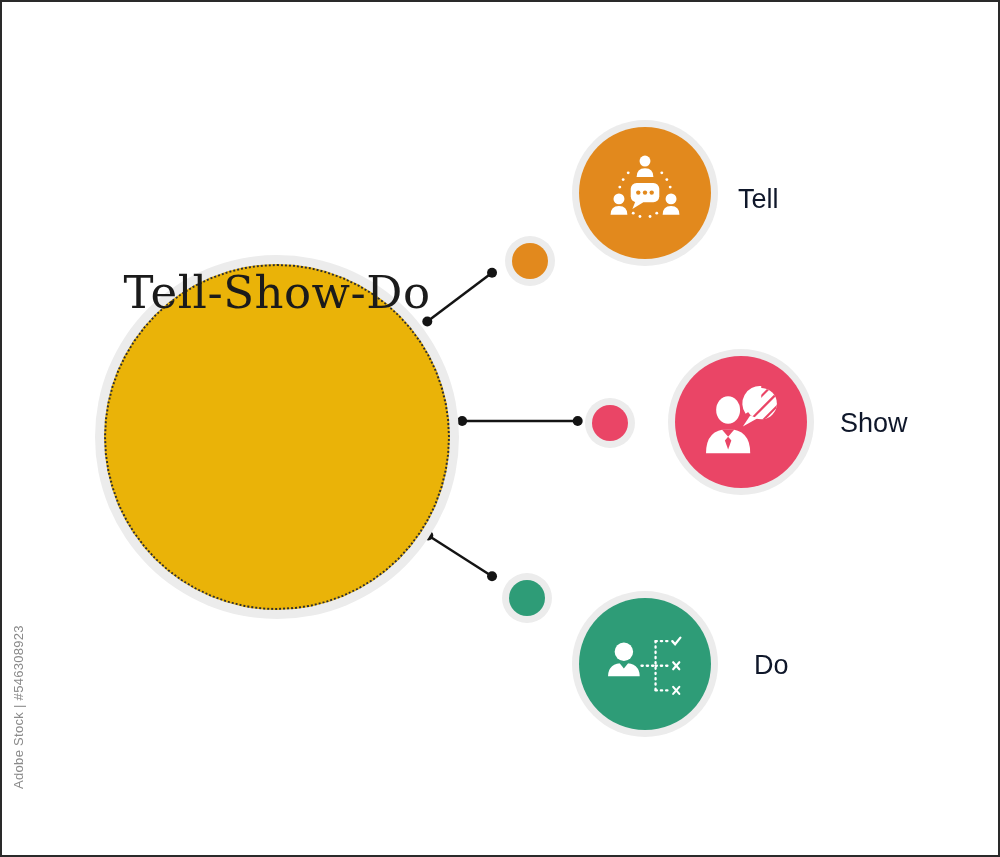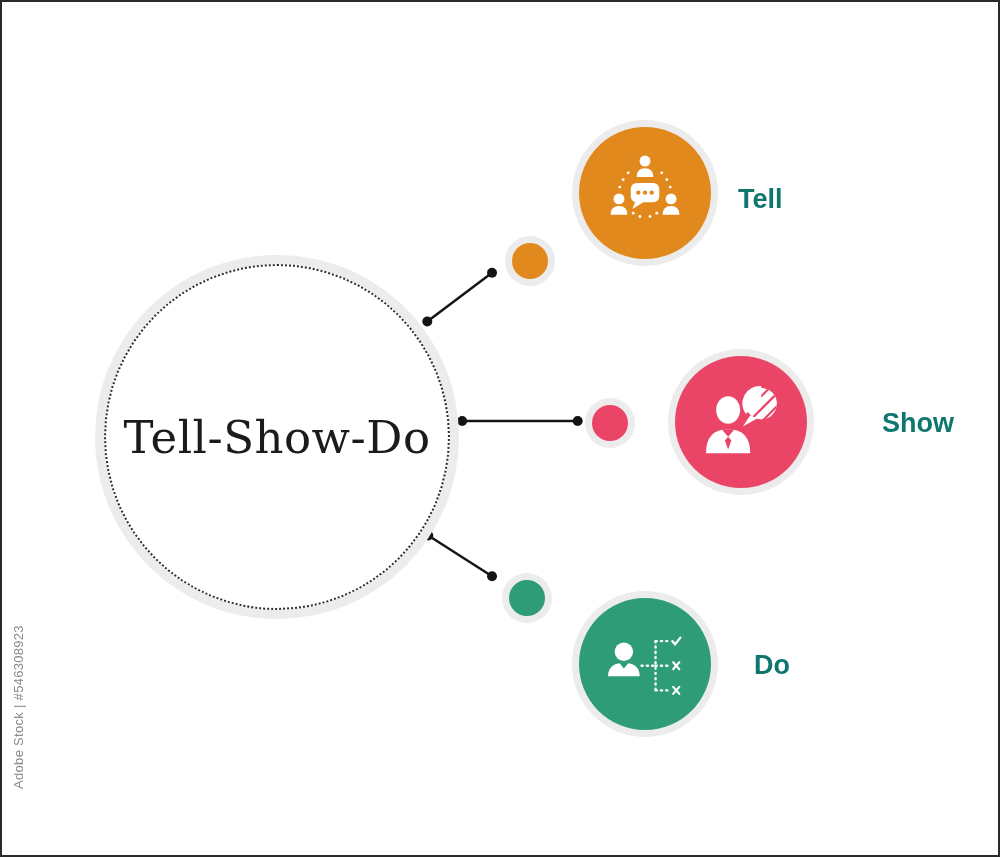--- a/index.html
+++ b/index.html
@@ -14,23 +14,23 @@
     position:absolute; left:16px; top:705px;
     transform:translate(-50%,-50%) rotate(-90deg);
     white-space:nowrap; font-size:13px; color:#8a8a8a; letter-spacing:.3px;
   }
   
   .main-outer{
     position:absolute; left:93px; top:253px; width:364px; height:364px;
     border-radius:50%; background:#ececec;
   }
   .main-inner{
-    position:absolute; inset:9px; border-radius:50%; background:#ffffff;
+    position:absolute; inset:9px; border-radius:50%; background:#eab308;
     border:2px dotted #2e2e2e;
-    display:flex; align-items:center; justify-content:center;
+    display:flex; justify-content:center;
   }
   .main-title{
     font-family:"DejaVu Serif","Liberation Serif",serif;
     font-size:45px; color:#1b1b1b; letter-spacing:.5px;
   }
   
   .connectors{ position:absolute; left:0; top:0; width:100%; height:100%; }
   .connectors line{ stroke:#141414; stroke-width:2.5; }
   .connectors circle{ fill:#141414; }
   
@@ -42,30 +42,30 @@
   
   .node-outer{
     position:absolute; width:146px; height:146px; border-radius:50%;
     background:#ececec; display:flex; align-items:center; justify-content:center;
   }
   .node-inner{
     width:132px; height:132px; border-radius:50%;
     display:flex; align-items:center; justify-content:center;
   }
   .node-label{
-    position:absolute; font-weight:bold; font-size:27px; color:#0f766e;
+    position:absolute; font-weight:normal; font-size:27px; color:#0f172a;
   }
   .pos-tell-node{ left:570px; top:118px; }
   .pos-show-node{ left:666px; top:347px; }
   .pos-do-node  { left:570px; top:589px; }
   .pos-tell-mini{ left:503px; top:234px; }
   .pos-show-mini{ left:583px; top:396px; }
   .pos-do-mini  { left:500px; top:571px; }
   .pos-tell-label{ left:736px; top:182px; }
-  .pos-show-label{ left:880px; top:406px; }
+  .pos-show-label{ left:838px; top:406px; }
   .pos-do-label  { left:752px; top:648px; }
 </style>
 </head>
 <body>
 
 <div class="canvas">
 
   <div class="watermark">Adobe Stock | #546308923</div>
 
   <svg class="connectors" viewBox="0 0 1000 857" preserveAspectRatio="none">

